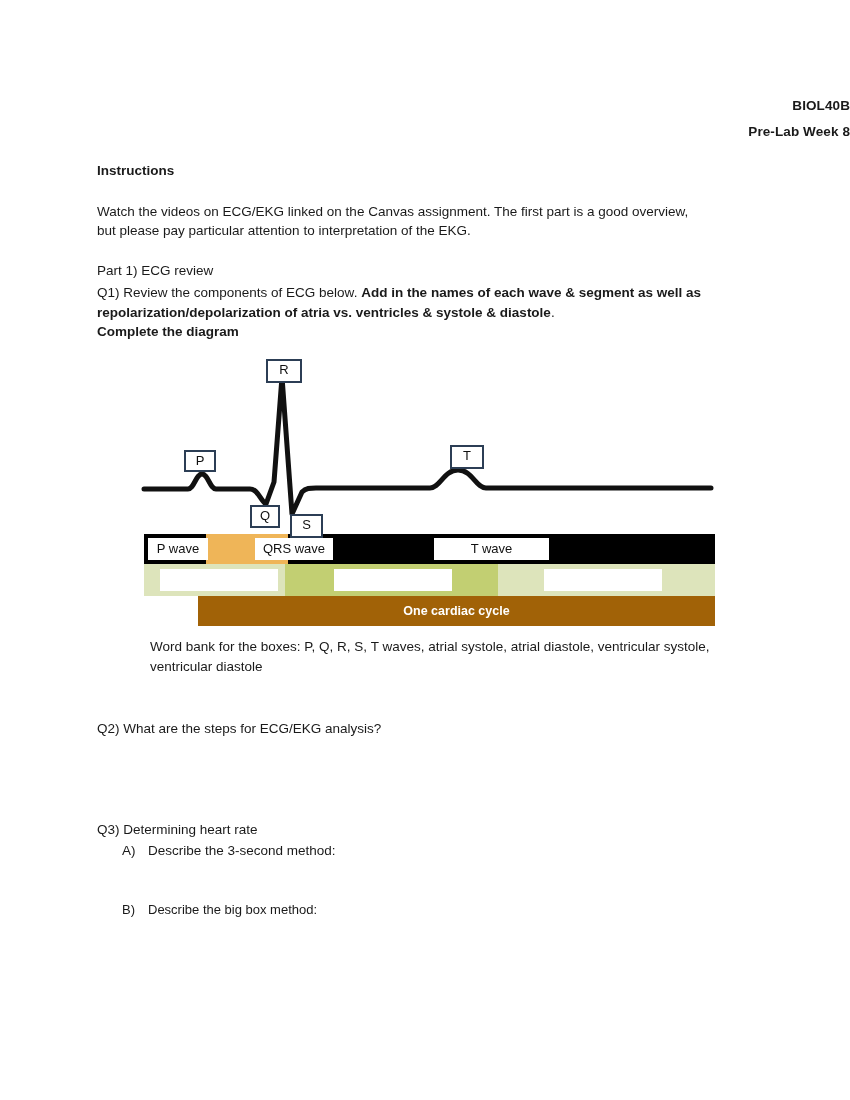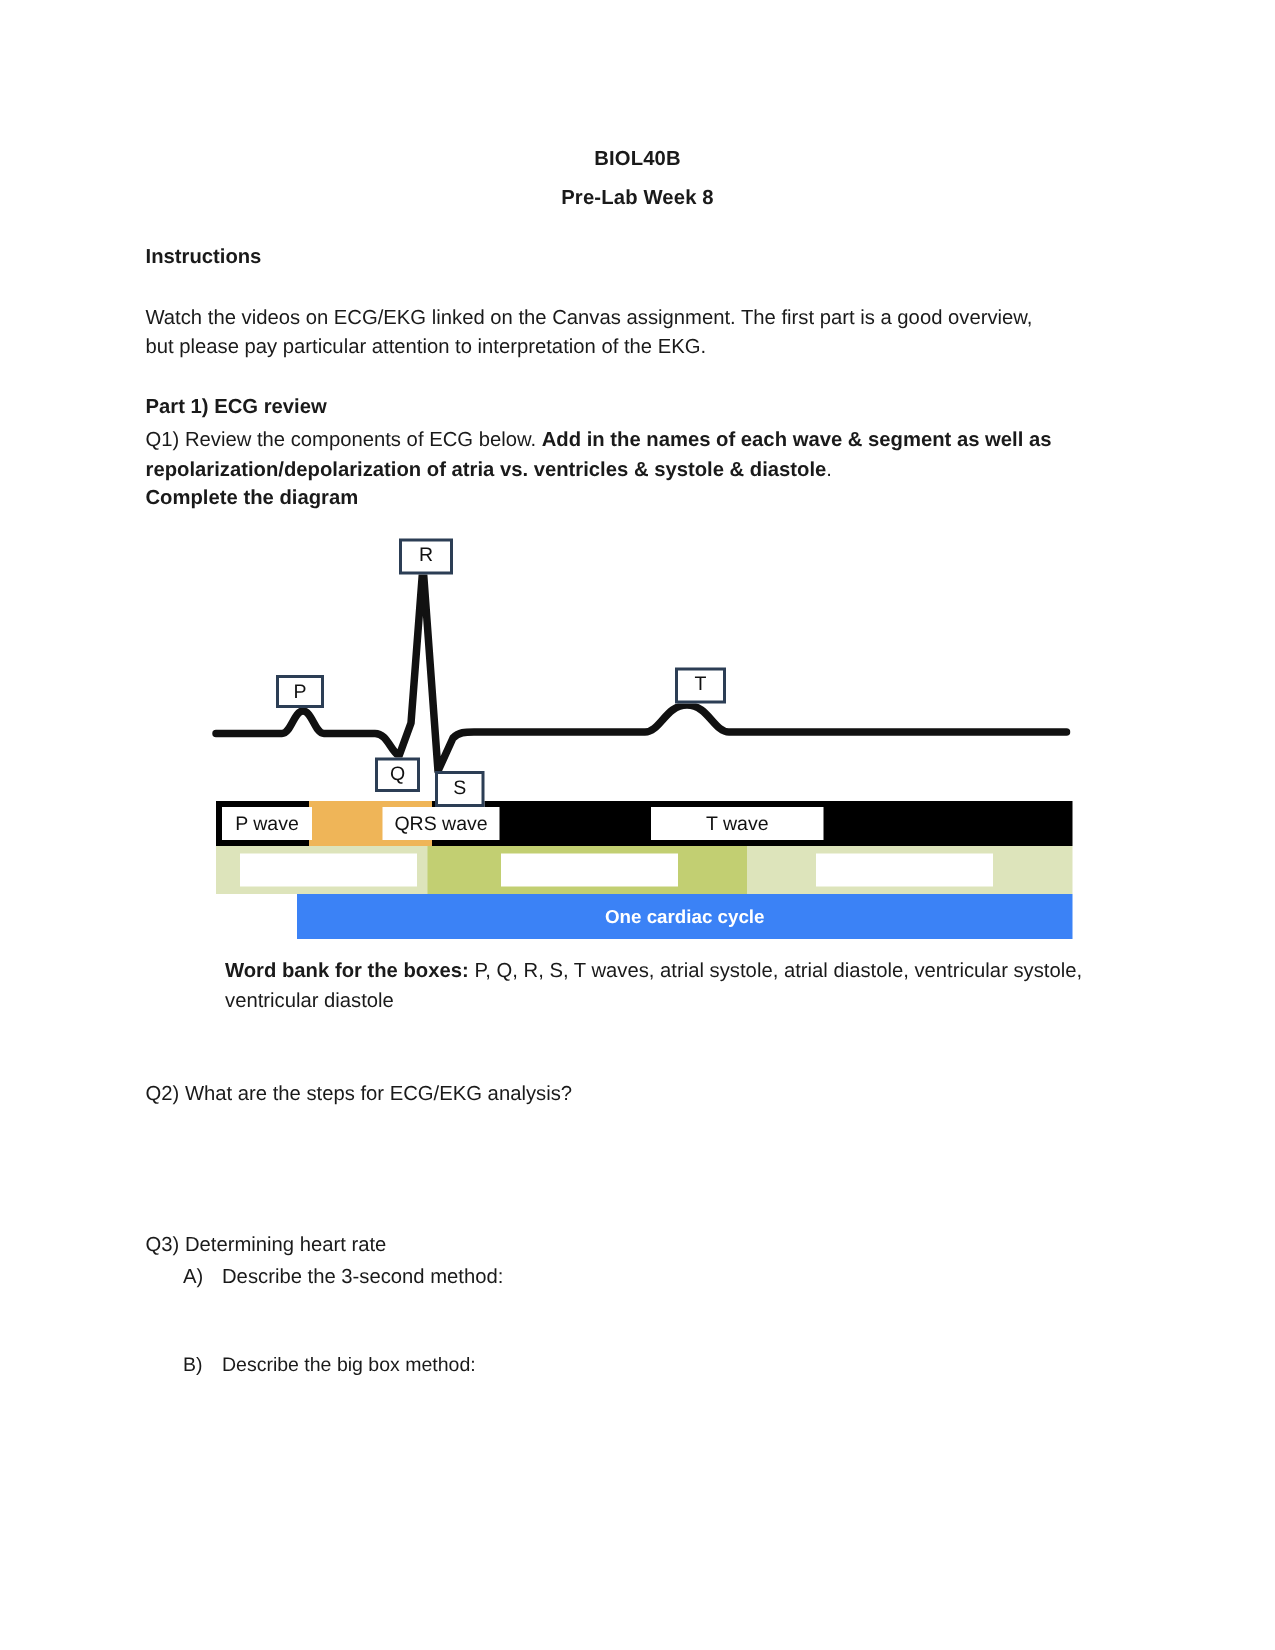--- a/index.html
+++ b/index.html
@@ -24,21 +24,21 @@
     height: 1100px;
     background: #fff;
   }
 
   
   .doc-header {
     position: absolute;
     left: 0;
     top: 93px;
     width: 850px;
-    text-align: center;
+    text-align: right;
   }
   .doc-header .line {
     font-weight: bold;
     font-size: 13.5px;
     line-height: 26px;
     letter-spacing: 0.1px;
   }
 
   
   .sec-instructions-heading {
@@ -53,21 +53,21 @@
     left: 97px;
     top: 202px;
     width: 600px;
     font-size: 13.5px;
     line-height: 19px;
   }
   .part1-heading {
     position: absolute;
     left: 97px;
     top: 263px;
-    font-weight: bold;
+    font-weight: normal;
     font-size: 13.5px;
   }
   .q1-block {
     position: absolute;
     left: 97px;
     top: 283px;
     width: 648px;
     font-size: 13.5px;
     line-height: 19.5px;
   }
@@ -134,21 +134,21 @@
     width: 213px;
     height: 32px;
     background: #c2cf72;
   }
   .band-grey {
     position: absolute;
     left: 58px;
     top: 244px;
     width: 517px;
     height: 30px;
-    background: #3b82f6;
+    background: #a16207;
     color: #ffffff;
     font-weight: bold;
     font-size: 12.5px;
     display: flex;
     align-items: center;
     justify-content: center;
   }
 
   
   .obox {
@@ -189,21 +189,21 @@
 
   
   .wordbank {
     position: absolute;
     left: 150px;
     top: 637px;
     width: 596px;
     font-size: 13.5px;
     line-height: 20px;
   }
-  .wordbank b { font-weight: bold; margin-top: 12px; }
+  .wordbank b { font-weight: normal; margin-top: 12px; }
 
   
   .q2 {
     position: absolute;
     left: 97px;
     top: 721px;
     font-size: 13.5px;
   }
   .q3 {
     position: absolute;

